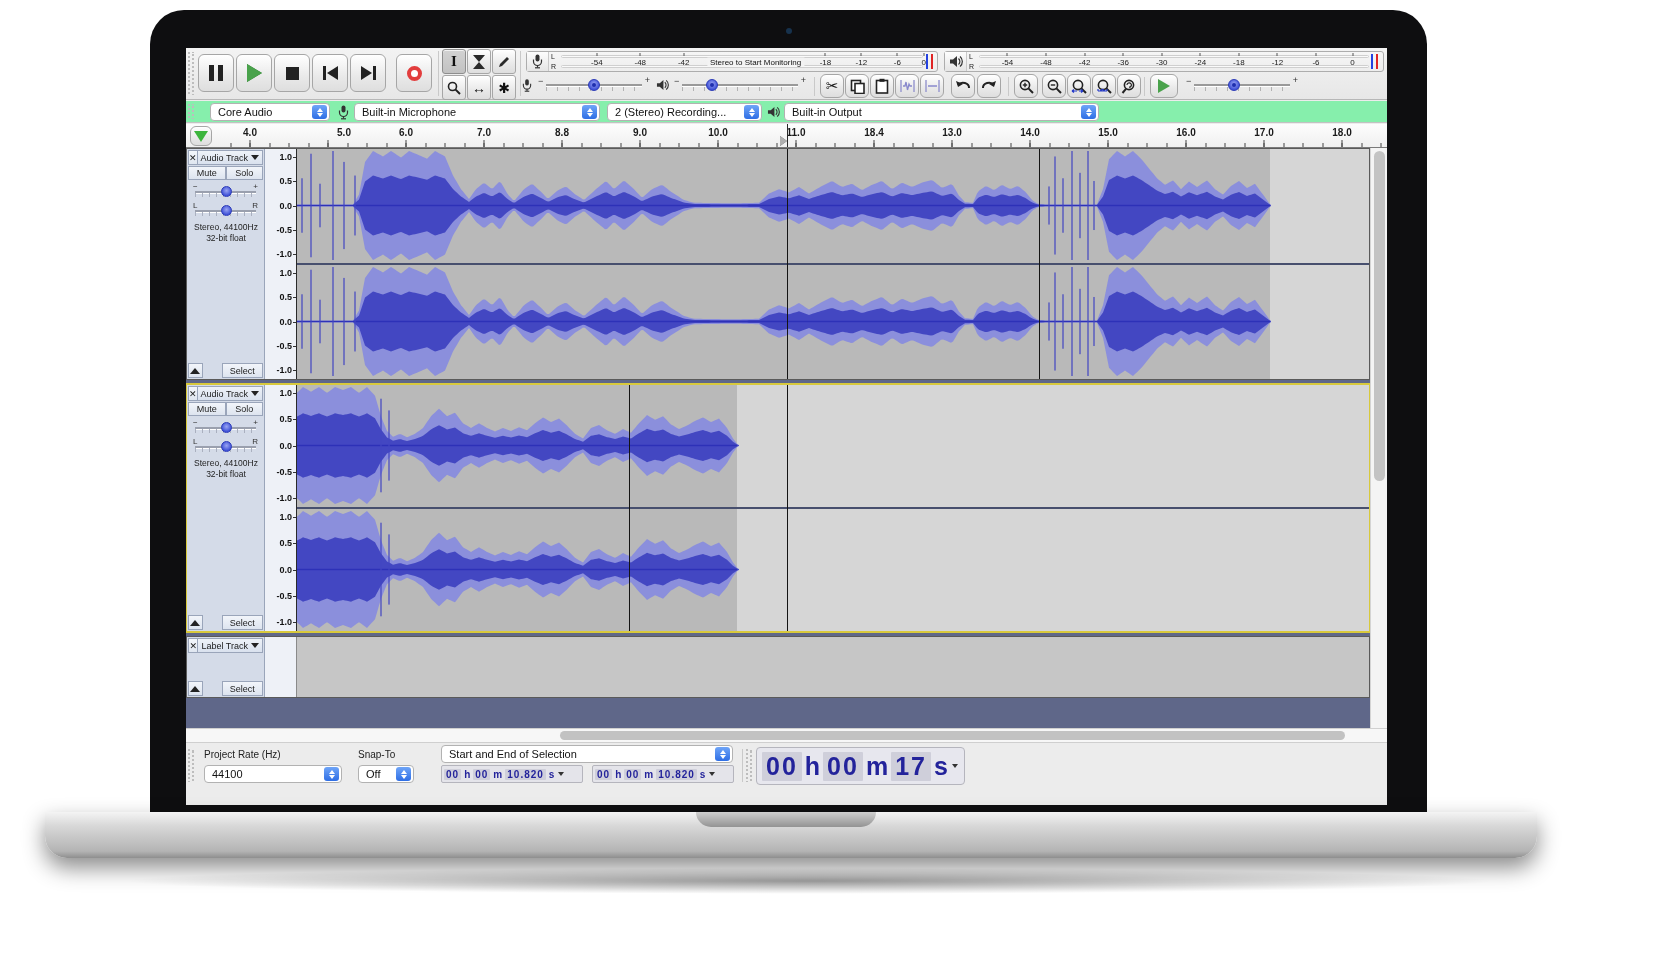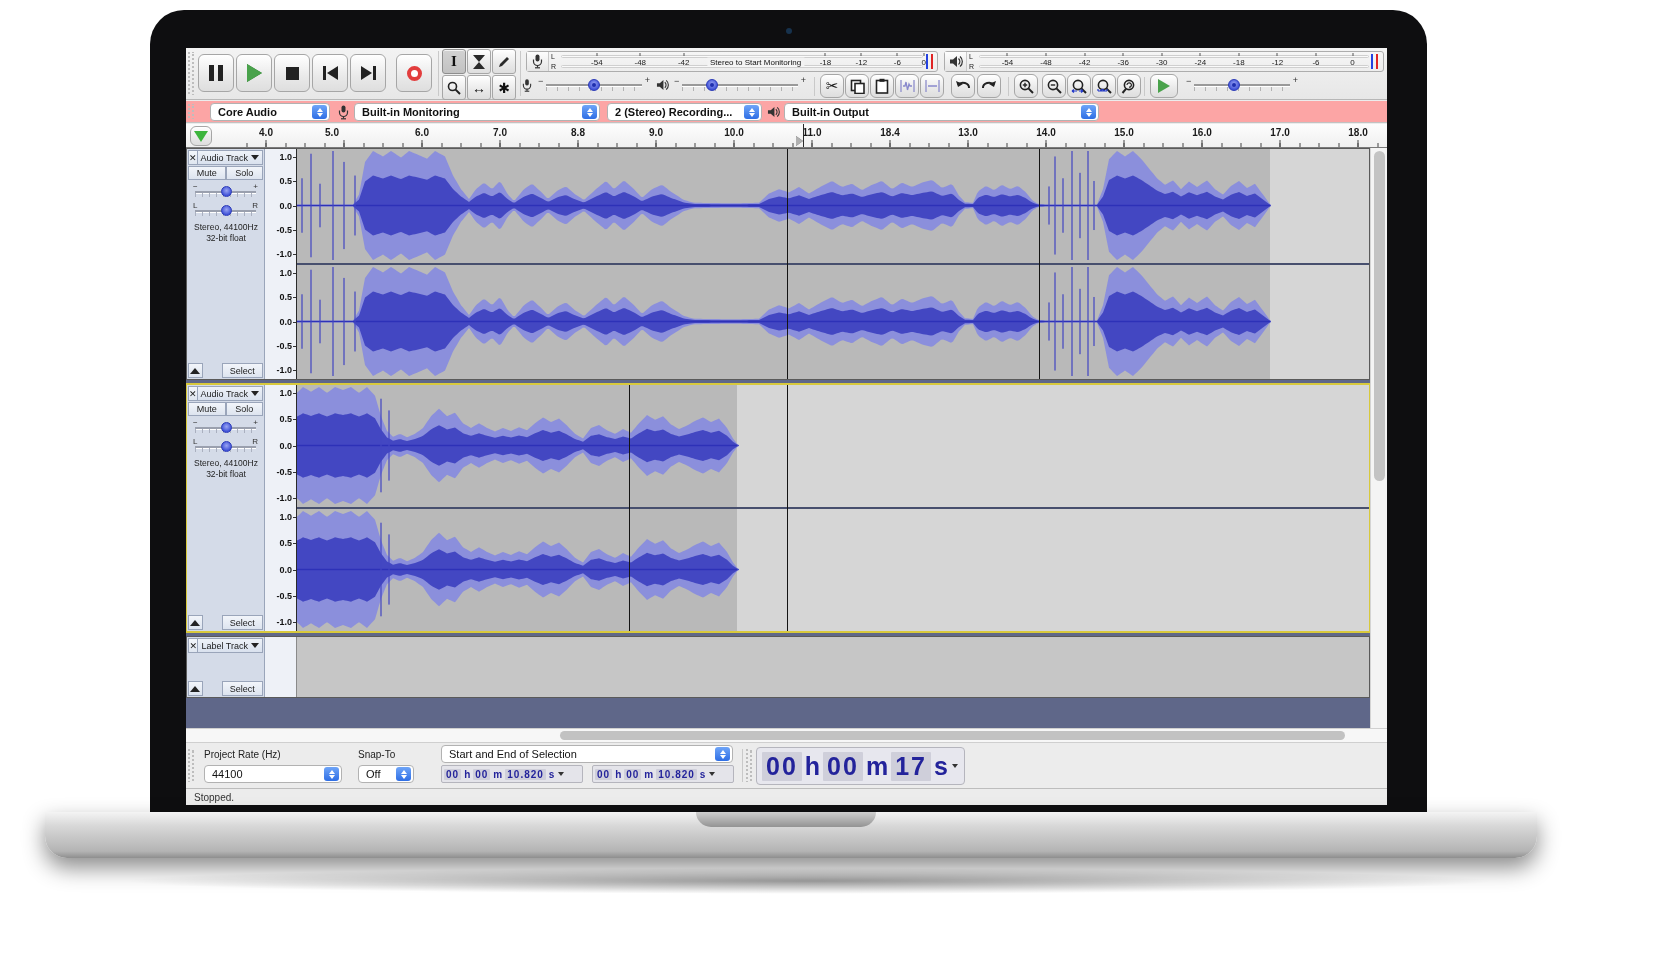--- a/index.html
+++ b/index.html
@@ -66,21 +66,21 @@
     background:repeating-linear-gradient(to right,#b2b2b2 0 1px,transparent 1px 11px);}
   .slider .minus{position:absolute;left:0;top:1px;font-size:9px;color:#333;}
   .slider .plus{position:absolute;right:0;top:0;font-size:9px;color:#333;}
   .slider .thumb{position:absolute;top:4px;width:12px;height:12px;margin-left:-6px;border-radius:50%;
     background:radial-gradient(circle at 50% 40%,#9aa5f2,#4153d8 70%);border:1px solid #2b3ab8;}
   .slider .thumb::after{content:"";position:absolute;left:3px;top:3px;width:4px;height:4px;border-radius:50%;background:#1e2fae;}
   
   .sq{width:24px;height:24px;top:26px;}
   .sq svg{display:block;}
   
-  .device-row{position:absolute;left:0;top:53px;width:1328px;height:22px;background:#fca5a5;border-bottom:1px solid #c2c2c2;font-weight:bold;}
+  .device-row{position:absolute;left:0;top:53px;width:1328px;height:22px;background:#86efac;border-bottom:1px solid #c2c2c2;}
   .combo{position:absolute;top:2px;height:18px;background:#fff;border:1px solid #b2b2b2;border-radius:4px;
     display:flex;align-items:center;padding:0 2px 0 7px;font-size:11px;color:#111;}
   .combo .label{flex:1;white-space:nowrap;overflow:hidden;}
   .stepper{width:15px;height:14px;border-radius:3px;background:linear-gradient(#6fa5f8,#2e6ee5);
     display:flex;flex-direction:column;align-items:center;justify-content:center;gap:1px;margin-left:4px;flex:none;}
   .stepper .up{width:0;height:0;border-bottom:4px solid #fff;border-left:3.5px solid transparent;border-right:3.5px solid transparent;}
   .stepper .dn{width:0;height:0;border-top:4px solid #fff;border-left:3.5px solid transparent;border-right:3.5px solid transparent;}
   .dev-icon{position:absolute;top:3px;}
   
   .ruler-row{position:absolute;left:0;top:76px;width:1201px;height:24px;background:linear-gradient(#fdfdfd,#f0f0f0);
@@ -421,21 +421,21 @@
     </div>
     <div class="dev-icon" style="left:152px;top:4px">
       <svg width="11" height="15" viewBox="0 0 11 15">
           <rect x="3.5" y="0.5" width="4" height="7" rx="2" fill="#333"></rect>
           <path d="M1.5 5.5 v2 a4 4 0 0 0 8 0 v-2" fill="none" stroke="#333" stroke-width="1.2"></path>
           <line x1="5.5" y1="11.5" x2="5.5" y2="13.5" stroke="#333" stroke-width="1.2"></line>
           <line x1="3" y1="13.8" x2="8" y2="13.8" stroke="#333" stroke-width="1.2"></line>
         </svg>
     </div>
     <div class="combo" style="left:168px;width:246px">
-      <span class="label">Built-in Monitoring</span>
+      <span class="label">Built-in Microphone</span>
       <span class="stepper">
           <span class="up"></span>
           <span class="dn"></span>
         </span>
     </div>
     <div class="combo" style="left:421px;width:155px">
       <span class="label">2 (Stereo) Recording...</span>
       <span class="stepper">
           <span class="up"></span>
           <span class="dn"></span>
@@ -453,21 +453,21 @@
           <span class="up"></span>
           <span class="dn"></span>
         </span>
     </div>
   </div>
 
   <div class="ruler-row">
     <div class="btn3d pin-btn">
         <span class="pin-tri"></span>
       </div>
-    <div id="ruler-strip" style="position:absolute;left:0;top:0;right:0;bottom:0;margin-left:16px;">
+    <div id="ruler-strip" style="position:absolute;left:0;top:0;right:0;bottom:0;">
         <div class="rtick" style="left: 44.5px; height: 4px;"></div>
         <div class="rtick" style="left: 64px; height: 4px;"></div>
         <div class="rtick" style="left: 83.5px; height: 4px;"></div>
         <div class="rtick" style="left: 103px; height: 4px;"></div>
         <div class="rtick" style="left: 122.5px; height: 4px;"></div>
         <div class="rtick" style="left: 142px; height: 4px;"></div>
         <div class="rtick" style="left: 161.5px; height: 4px;"></div>
         <div class="rtick" style="left: 181px; height: 4px;"></div>
         <div class="rtick" style="left: 200.5px; height: 4px;"></div>
         <div class="rtick" style="left: 220px; height: 4px;"></div>
@@ -516,21 +516,21 @@
         <div class="rtick" style="left: 1058.5px; height: 4px;"></div>
         <div class="rtick" style="left: 1078px; height: 4px;"></div>
         <div class="rtick" style="left: 1097.5px; height: 4px;"></div>
         <div class="rtick" style="left: 1117px; height: 4px;"></div>
         <div class="rtick" style="left: 1136.5px; height: 4px;"></div>
         <div class="rtick" style="left: 1156px; height: 4px;"></div>
         <div class="rtick" style="left: 1175.5px; height: 4px;"></div>
         <div class="rtick" style="left: 1195px; height: 4px;"></div>
         <div class="rlabel" style="left: 64px;">4.0</div>
         <div class="rtick" style="left: 64px; height: 7px;"></div>
-        <div class="rlabel" style="left: 130px; text-align: right;">5.0</div>
+        <div class="rlabel" style="left: 158px; text-align: right;">5.0</div>
         <div class="rtick" style="left: 142px; height: 7px;"></div>
         <div class="rlabel" style="left: 220px;">6.0</div>
         <div class="rtick" style="left: 220px; height: 7px;"></div>
         <div class="rlabel" style="left: 298px;">7.0</div>
         <div class="rtick" style="left: 298px; height: 7px;"></div>
         <div class="rlabel" style="left: 376px;">8.8</div>
         <div class="rtick" style="left: 376px; height: 7px;"></div>
         <div class="rlabel" style="left: 454px;">9.0</div>
         <div class="rtick" style="left: 454px; height: 7px;"></div>
         <div class="rlabel" style="left: 532px;">10.0</div>
@@ -822,20 +822,17 @@
         <span class="tf-group">00</span>
         <span class="tf-unit">h</span>
         <span class="tf-group">00</span>
         <span class="tf-unit">m</span>
         <span class="tf-group">17</span>
         <span class="tf-unit">s</span>
         <span class="tf-arrow"></span>
       </div>
   </div>
 
-  <div class="status-bar">
-    <span>Stopped.</span>
-  </div>
 </div>
 
 <div class="laptop-base">
   <div class="base-notch"></div>
 </div>
 
 </body></html>

